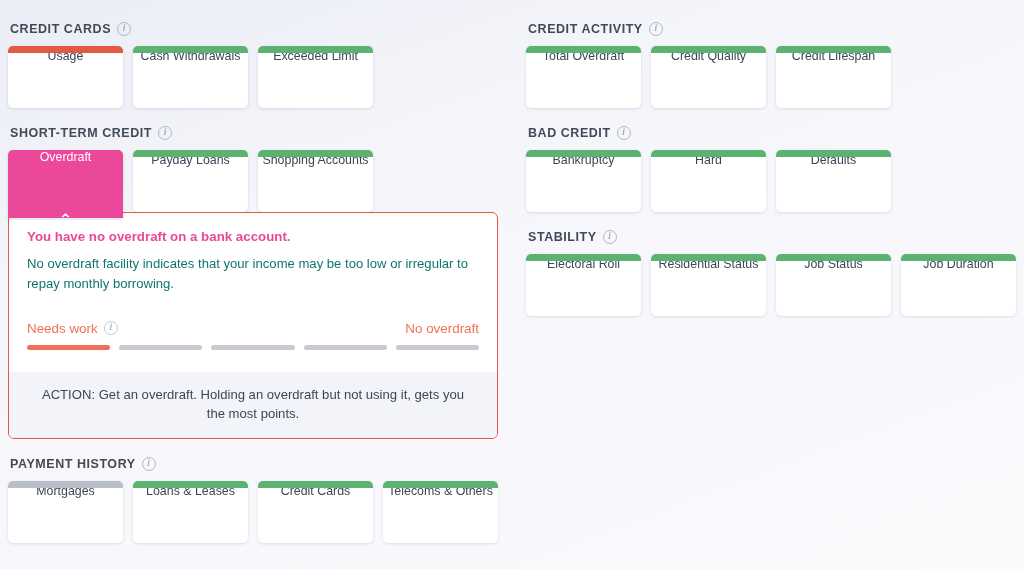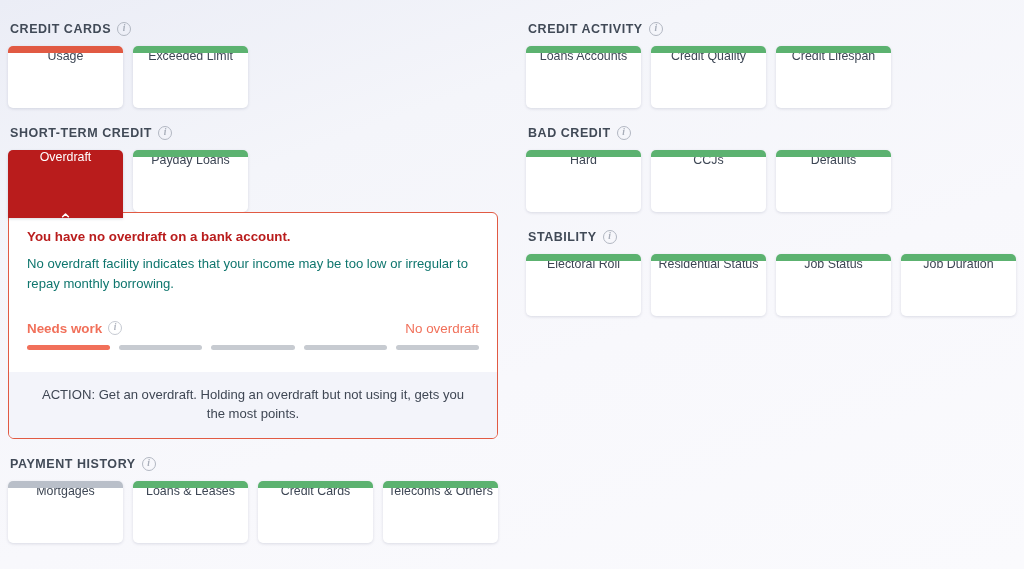--- a/index.html
+++ b/index.html
@@ -114,21 +114,21 @@
 
   .chev {
     width: 13px;
     height: 8px;
     display: block;
   }
   .chev path { fill: none; stroke: #4a7fe8; stroke-width: 2.6px; stroke-linecap: round; stroke-linejoin: round; }
 
   
   .card.active {
-    background: #b91c1c;
+    background: #ec4899;
     border-radius: 5px 5px 0 0;
     box-shadow: 0 1px 3px rgba(70,80,110,0.20);
     padding-top: 0;
     z-index: 3;
     height: 68px;
   }
   .card.active .label { color: #ffffff; font-weight: normal; margin-bottom: 8px; }
   .card.active .chev path { stroke: #ffffff; }
 
   
@@ -140,42 +140,42 @@
     background: #ffffff;
     overflow: hidden;
     z-index: 1;
   }
 
   .detail-body { padding: 16px 18px 6px 18px; }
 
   .detail-title {
     font-size: 13.3px;
     font-weight: bold;
-    color: #b91c1c;
+    color: #ec4899;
     margin-bottom: 10px;
   }
 
   .detail-desc {
     font-size: 13.1px;
     line-height: 1.55;
     color: #0f766e;
   }
 
   .rating-row {
     display: flex;
     align-items: center;
     justify-content: space-between;
     margin-top: 26px;
     margin-bottom: 9px;
   }
   .rating-left { display: flex; align-items: center; gap: 6px; }
   .rating-label {
     font-size: 13.4px;
     color: #f1705a;
-    font-weight: bold;
+    font-weight: normal;
   }
   .rating-right {
     font-size: 13.4px;
     color: #f1705a;
   }
   .rating-left .info-icon { border-color: #c6cad2; color: #b0b5bf; }
 
   .segments {
     display: flex;
     gap: 9px;
@@ -216,20 +216,27 @@
         <div class="cards">
             <div class="card">
               <span class="bar bad"></span>
               <span class="label">Usage</span>
               <svg class="chev" viewBox="0 0 13 8">
                 <path d="M1.6 1.8 L6.5 6.3 L11.4 1.8"></path>
               </svg>
             </div>
             <div class="card">
               <span class="bar good"></span>
+              <span class="label">Cash Withdrawals</span>
+              <svg class="chev" viewBox="0 0 13 8">
+                <path d="M1.6 1.8 L6.5 6.3 L11.4 1.8"></path>
+              </svg>
+            </div>
+            <div class="card">
+              <span class="bar good"></span>
               <span class="label">Exceeded Limit</span>
               <svg class="chev" viewBox="0 0 13 8">
                 <path d="M1.6 1.8 L6.5 6.3 L11.4 1.8"></path>
               </svg>
             </div>
           </div>
       </div>
 
       <div class="stack-gap"></div>
 
@@ -241,20 +248,27 @@
         <div class="cards">
             <div class="card active">
               <span class="label">Overdraft</span>
               <svg class="chev" viewBox="0 0 13 8">
                 <path d="M1.6 6.3 L6.5 1.8 L11.4 6.3"></path>
               </svg>
             </div>
             <div class="card">
               <span class="bar good"></span>
               <span class="label">Payday Loans</span>
+              <svg class="chev" viewBox="0 0 13 8">
+                <path d="M1.6 1.8 L6.5 6.3 L11.4 1.8"></path>
+              </svg>
+            </div>
+            <div class="card">
+              <span class="bar good"></span>
+              <span class="label">Shopping Accounts</span>
               <svg class="chev" viewBox="0 0 13 8">
                 <path d="M1.6 1.8 L6.5 6.3 L11.4 1.8"></path>
               </svg>
             </div>
           </div>
 
         <div class="detail">
           <div class="detail-body">
             <div class="detail-title">You have no overdraft on a bank account.</div>
             <div class="detail-desc">No overdraft facility indicates that your income may be too low or irregular to repay monthly borrowing.</div>
@@ -323,21 +337,21 @@
     <div class="col-right">
 
       <div class="section">
         <div class="sec-head">
           <span class="sec-title">CREDIT ACTIVITY</span>
           <span class="info-icon">i</span>
         </div>
         <div class="cards">
             <div class="card">
               <span class="bar good"></span>
-              <span class="label">Loans Accounts</span>
+              <span class="label">Total Overdraft</span>
               <svg class="chev" viewBox="0 0 13 8">
                 <path d="M1.6 1.8 L6.5 6.3 L11.4 1.8"></path>
               </svg>
             </div>
             <div class="card">
               <span class="bar good"></span>
               <span class="label">Credit Quality</span>
               <svg class="chev" viewBox="0 0 13 8">
                 <path d="M1.6 1.8 L6.5 6.3 L11.4 1.8"></path>
               </svg>
@@ -355,28 +369,28 @@
       <div class="stack-gap"></div>
 
       <div class="section">
         <div class="sec-head">
           <span class="sec-title">BAD CREDIT</span>
           <span class="info-icon">i</span>
         </div>
         <div class="cards">
             <div class="card">
               <span class="bar good"></span>
+              <span class="label">Bankruptcy</span>
+              <svg class="chev" viewBox="0 0 13 8">
+                <path d="M1.6 1.8 L6.5 6.3 L11.4 1.8"></path>
+              </svg>
+            </div>
+            <div class="card">
+              <span class="bar good"></span>
               <span class="label">Hard</span>
-              <svg class="chev" viewBox="0 0 13 8">
-                <path d="M1.6 1.8 L6.5 6.3 L11.4 1.8"></path>
-              </svg>
-            </div>
-            <div class="card">
-              <span class="bar good"></span>
-              <span class="label">CCJs</span>
               <svg class="chev" viewBox="0 0 13 8">
                 <path d="M1.6 1.8 L6.5 6.3 L11.4 1.8"></path>
               </svg>
             </div>
             <div class="card">
               <span class="bar good"></span>
               <span class="label">Defaults</span>
               <svg class="chev" viewBox="0 0 13 8">
                 <path d="M1.6 1.8 L6.5 6.3 L11.4 1.8"></path>
               </svg>

